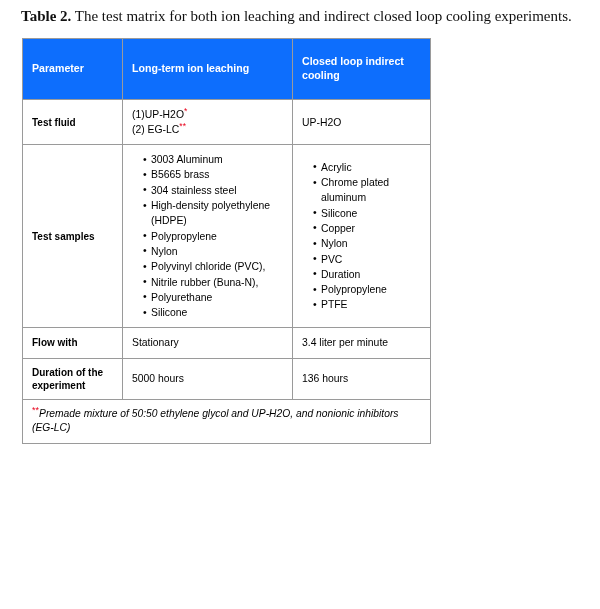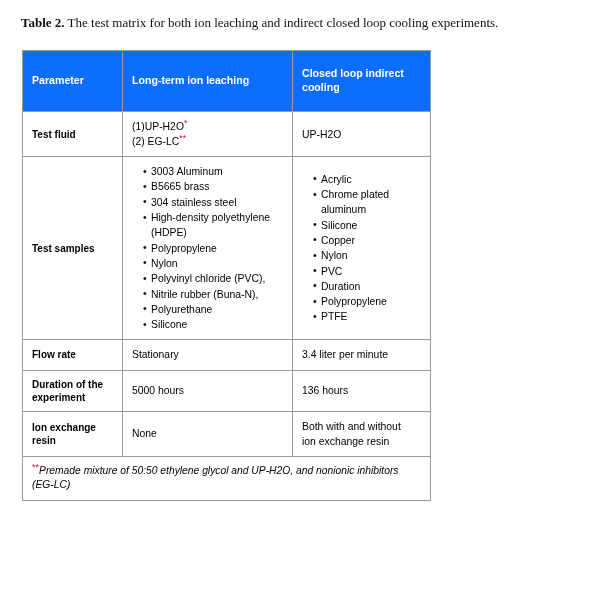--- a/index.html
+++ b/index.html
@@ -16,37 +16,35 @@
     position: relative;
   }
 
   
   .caption {
     position: absolute;
     left: 21px;
     top: 7px;
     width: 565px;
     font-family: "Liberation Serif", serif;
-    font-size: 13px;
+    font-size: 15px;
     line-height: 1.25;
     color: #111111;
     white-space: nowrap;
-    margin-top: 8px;
   }
   .caption .cap-label {
     font-weight: bold;
   }
 
   
   .table-wrap {
     position: absolute;
     left: 22px;
     top: 38px;
     width: 408px;
-    margin-top: 12px;
   }
   table.matrix {
     border-collapse: collapse;
     width: 408px;
     table-layout: fixed;
     font-size: 10.4px;
   }
   table.matrix col.c1 { width: 100px; }
   table.matrix col.c2 { width: 170px; }
   table.matrix col.c3 { width: 138px; }
@@ -187,39 +185,31 @@
             <li>PVC</li>
             <li>Duration</li>
             <li>Polypropylene</li>
             <li>PTFE</li>
           </ul>
         </td>
       </tr>
 
 
       <tr>
-        <td class="param">Flow rate</td>
+        <td class="param">Flow with</td>
         <td class="val">Stationary</td>
         <td class="val">3.4 liter per minute</td>
       </tr>
 
       <tr>
         <td class="param">Duration of the experiment</td>
         <td class="val">5000 hours</td>
         <td class="val">136 hours</td>
       </tr>
 
-      <tr>
-        <td class="param">Ion exchange resin</td>
-        <td class="val">None</td>
-        <td class="val">
-          <span class="line">Both with and without</span>
-          <span class="line">ion exchange resin</span>
-        </td>
-      </tr>
 
 
       <tr>
         <td class="footnote" colspan="3" style="border-top:none;"><span class="fn-star">**</span><span>Premade mixture of 50:50 ethylene glycol and UP-H2O, and nonionic inhibitors  (EG-LC)</span></td>
       </tr>
 
     </tbody>
   </table>
 </div>
 

